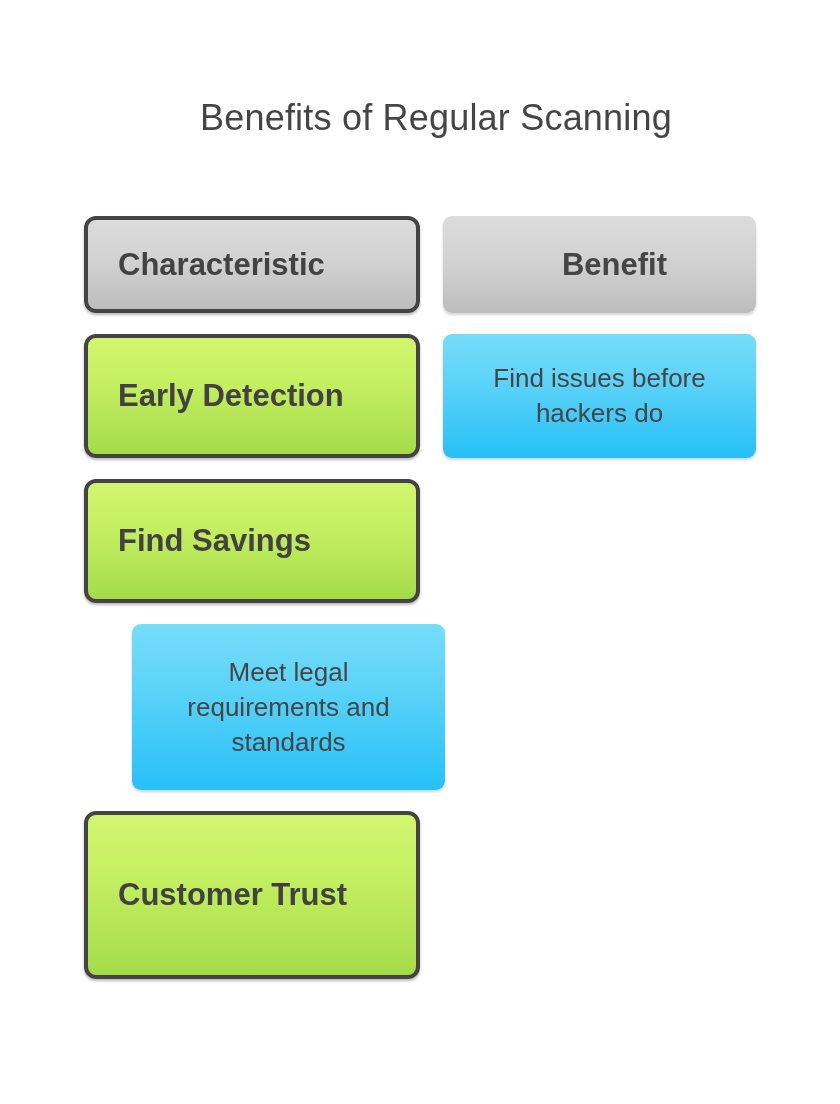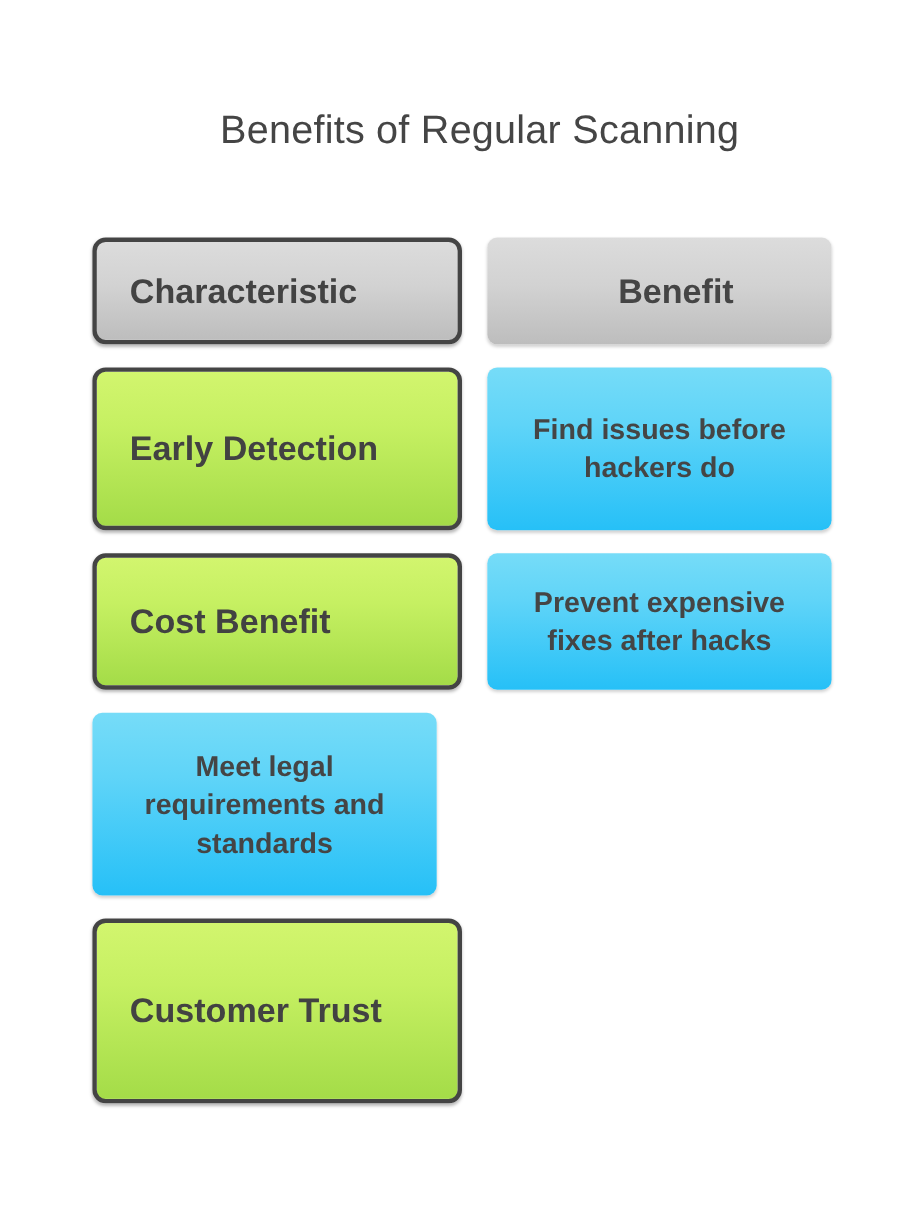--- a/index.html
+++ b/index.html
@@ -73,21 +73,21 @@
   }
 
   
   .cell-right {
     width: 313px;
     border: 0;
     border-radius: 9px;
     padding: 0 18px;
     justify-content: center;
     text-align: center;
-    font-weight: 700;
+    font-weight: 400;
     font-size: 26px;
     color: #454545;
     line-height: 35px;
     box-shadow: 0 2px 3px rgba(0,0,0,0.18);
   }
 
   
   .row-header .cell-left,
   .row-header .cell-right {
     background: linear-gradient(to bottom, #dcdcdc 0%, #d2d2d2 45%, #bdbdbd 100%);
@@ -99,23 +99,23 @@
   
   .row-body .cell-left {
     background: linear-gradient(to bottom, #d2f56e 0%, #c6f062 35%, #a4dc48 100%);
   }
   .row-body .cell-right {
     background: linear-gradient(to bottom, #76dcf8 0%, #5fd4f8 35%, #26c0f7 100%);
   }
 
   
   .h-header .cell { height: 97px; }
-  .h-1 .cell      { height: 148px; }
+  .h-1 .cell      { height: 124px; }
   .h-2 .cell      { height: 124px; }
-  .h-3 .cell      { height: 166px; }
+  .h-3 .cell      { height: 166px; margin-left: 48px; }
   .h-4 .cell      { height: 168px; }
 </style>
 </head>
 <body>
 
 <div class="page">
 
   <div class="page-title">Benefits of Regular Scanning</div>
 
   <div class="table">
@@ -124,22 +124,21 @@
       <div class="cell cell-left">Characteristic</div>
       <div class="cell cell-right">Benefit</div>
     </div>
 
     <div class="row row-body h-1">
       <div class="cell cell-left">Early Detection</div>
       <div class="cell cell-right">Find issues before hackers do</div>
     </div>
 
     <div class="row row-body h-2">
-      <div class="cell cell-left">Cost Benefit</div>
-      <div class="cell cell-right">Prevent expensive fixes after hacks</div>
+      <div class="cell cell-left">Find Savings</div>
     </div>
 
     <div class="row row-body h-3">
       <div class="cell cell-right">Meet legal requirements and standards</div>
     </div>
 
     <div class="row row-body h-4">
       <div class="cell cell-left">Customer Trust</div>
     </div>
 

